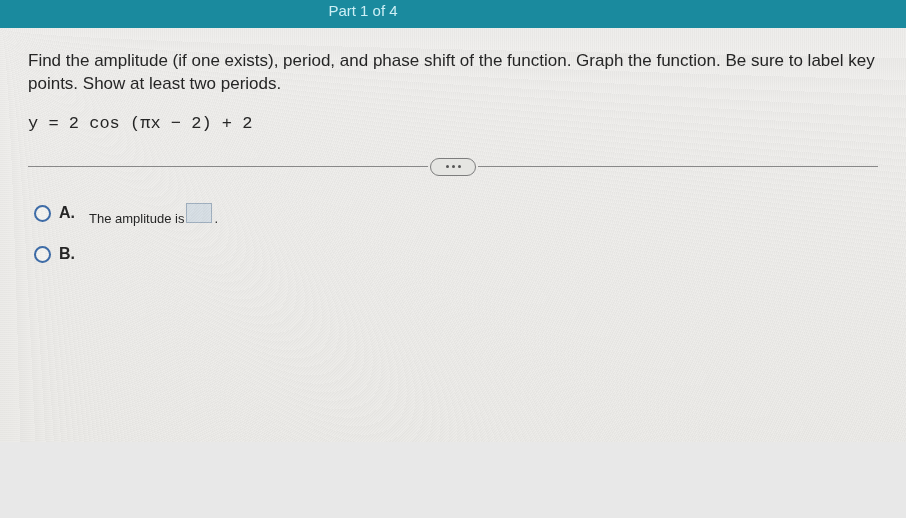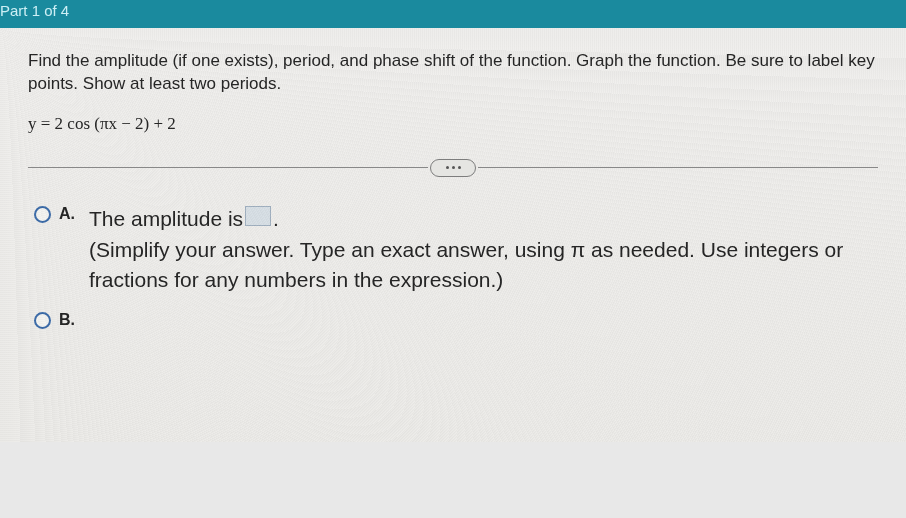--- a/index.html
+++ b/index.html
@@ -8,21 +8,21 @@
     background: #e8e8e8;
     width: 906px;
     height: 518px;
     overflow: hidden;
     position: relative;
   }
   .top-bar {
     background: #1a8a9e;
     height: 28px;
     display: flex;
-    justify-content: flex-start;
+    justify-content: center;
     align-items: flex-start;
     padding-right: 180px;
     color: #cdeff5;
     font-size: 15px;
     padding-top: 2px;
   }
   .content {
     background: linear-gradient(180deg, #f0efed 0%, #edece9 100%);
     padding: 22px 28px 20px 28px;
     position: relative;
@@ -38,21 +38,21 @@
   .instructions {
     font-size: 17px;
     color: #222;
     line-height: 1.35;
     margin-bottom: 18px;
   }
   .equation {
     font-size: 17px;
     color: #222;
     margin-bottom: 24px;
-    font-family: Liberation Serif, serif;
+    font-family: Liberation Mono, monospace;
   }
   .divider-row {
     position: relative;
     height: 20px;
     margin-bottom: 26px;
     display: flex;
     align-items: center;
   }
   .divider-line {
     flex: 1;
@@ -102,21 +102,21 @@
   }
   .opt-label {
     font-weight: bold;
     font-size: 16px;
     color: #222;
     width: 22px;
     flex-shrink: 0;
     margin-top: 1px;
   }
   .opt-body {
-    font-size: 21px;
+    font-size: 13px;
     color: #222;
     line-height: 1.4;
   }
   .inline-line { display: inline-flex; align-items: baseline; flex-wrap: wrap; gap: 0; }
   .answer-box {
     display: inline-block;
     width: 26px;
     height: 20px;
     background: #d8e0e6;
     border: 1px solid #a0b0c0;
@@ -158,21 +158,20 @@
 
     <div class="option-row">
       <div class="radio"></div>
       <div class="opt-label">A.</div>
       <div class="opt-body">
         <span class="inline-line">
           <span>The amplitude is </span>
           <span class="answer-box"></span>
           <span>.</span>
         </span>
-        <span class="hint">(Simplify your answer. Type an exact answer, using π as needed. Use integers or fractions for any numbers in the expression.)</span>
       </div>
     </div>
 
     <div class="option-row">
       <div class="radio"></div>
       <div class="opt-label">B.</div>
     </div>
 
   </div>
 </div>

